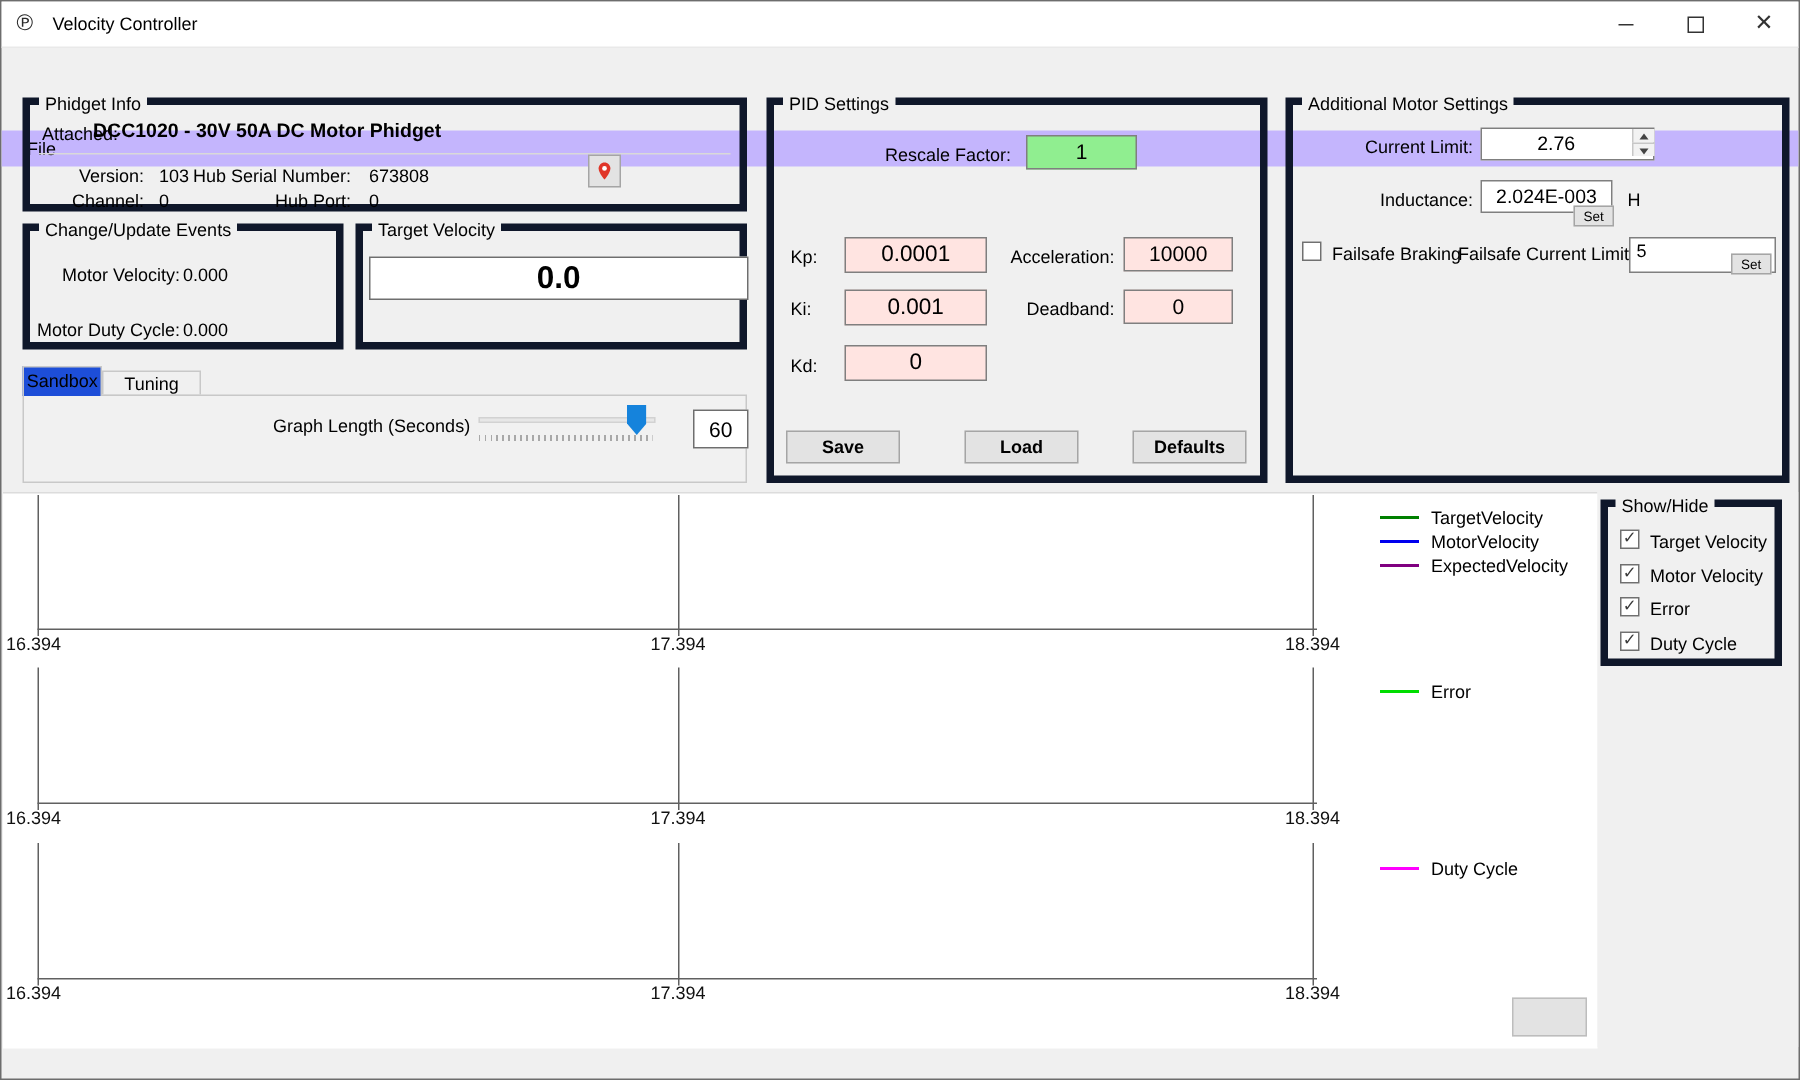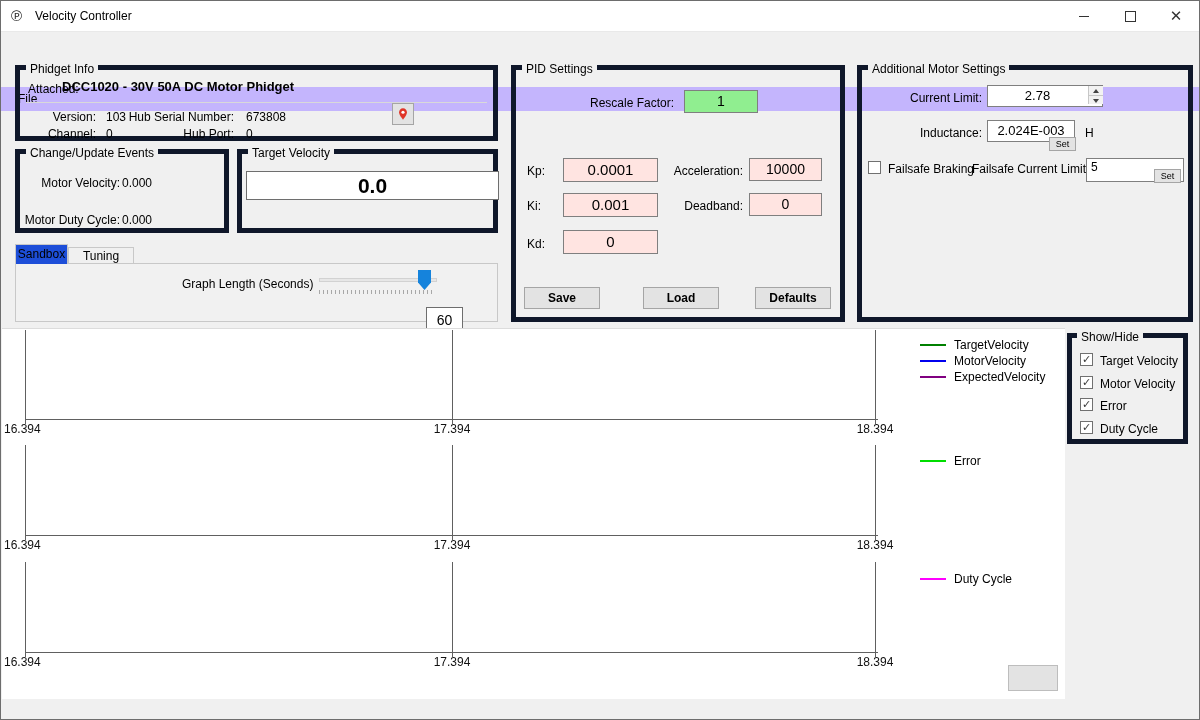--- a/index.html
+++ b/index.html
@@ -109,21 +109,21 @@
     <div class="tb" style="left:4px;top:17px;width:253px;height:29px;font-size:21px;font-weight:bold;line-height:27px;border-color:#6e6e6e;">0.0</div>
   </div>
 
   <div class="tab" style="left:14px;top:243px;width:53px;height:20px;background:#1d4ed8;border-bottom:none;line-height:19px;z-index:2;">Sandbox</div>
   <div class="tab" style="left:67px;top:246px;width:66px;height:17px;background:#f0f0f0;line-height:16px;">Tuning</div>
   <div class="tab" style="left:14px;top:262px;width:483px;height:59px;background:#f1f1f1;"></div>
   <span class="lbl" style="left:181px;top:276px;">Graph Length (Seconds)</span>
   <div class="groove"></div>
   <div class="ticks"></div>
   <div class="thumb" style="background: rgb(21, 131, 220);"></div>
-  <div class="tb" style="left:425px;top:272px;width:37px;height:26px;font-size:14px;line-height:24px;border-color:#6e6e6e;margin-top:34px;">60</div>
+  <div class="tb" style="left:461px;top:272px;width:37px;height:26px;font-size:14px;line-height:24px;border-color:#6e6e6e;">60</div>
 
   <div class="gb" style="left:510px;top:64px;width:334px;height:257px;">
     <span class="cap" style="left:6px;">PID Settings</span>
     <span class="lbl r" style="left:50px;top:26px;width:108px;">Rescale Factor:</span>
     <div class="tb" style="left: 168px; top: 20px; width: 74px; height: 23px; font-size: 14px; line-height: 21px; background: rgb(144, 238, 144);">1</div>
 
     <span class="lbl" style="left:11px;top:94px;">Kp:</span>
     <div class="tb pinkbox" style="left: 47px; top: 88px; width: 95px; height: 24px; background: rgb(255, 228, 225);">0.0001</div>
     <span class="lbl r" style="left:148px;top:94px;width:79px;">Acceleration:</span>
     <div class="tb pinkbox" style="left: 233px; top: 88px; width: 73px; height: 23px; font-size: 14px; background: rgb(255, 228, 225);">10000</div>
@@ -138,21 +138,21 @@
 
     <div class="btn" style="left:8px;top:217px;width:76px;height:22px;line-height:20px;font-weight:bold;">Save</div>
     <div class="btn" style="left:127px;top:217px;width:76px;height:22px;line-height:20px;font-weight:bold;">Load</div>
     <div class="btn" style="left:239px;top:217px;width:76px;height:22px;line-height:20px;font-weight:bold;">Defaults</div>
   </div>
 
   <div class="gb" style="left:856px;top:64px;width:336px;height:257px;">
     <span class="cap" style="left:6px;">Additional Motor Settings</span>
 
     <span class="lbl r" style="left:24px;top:21px;width:96px;">Current Limit:</span>
-    <div class="tb" style="left:125px;top:15px;width:116px;height:22px;font-size:13px;line-height:20px;padding-right:15px;">2.78</div>
+    <div class="tb" style="left:125px;top:15px;width:116px;height:22px;font-size:13px;line-height:20px;padding-right:15px;">2.76</div>
     <div class="spin-col" style="left:226px;top:16px;">
       <div class="spin-btn">
           <span class="tri-up"></span>
         </div>
       <div class="spin-btn" style="border-top:1px solid #c7c7c7;">
           <span class="tri-dn"></span>
         </div>
     </div>
 
     <span class="lbl r" style="left:24px;top:56px;width:96px;">Inductance:</span>

